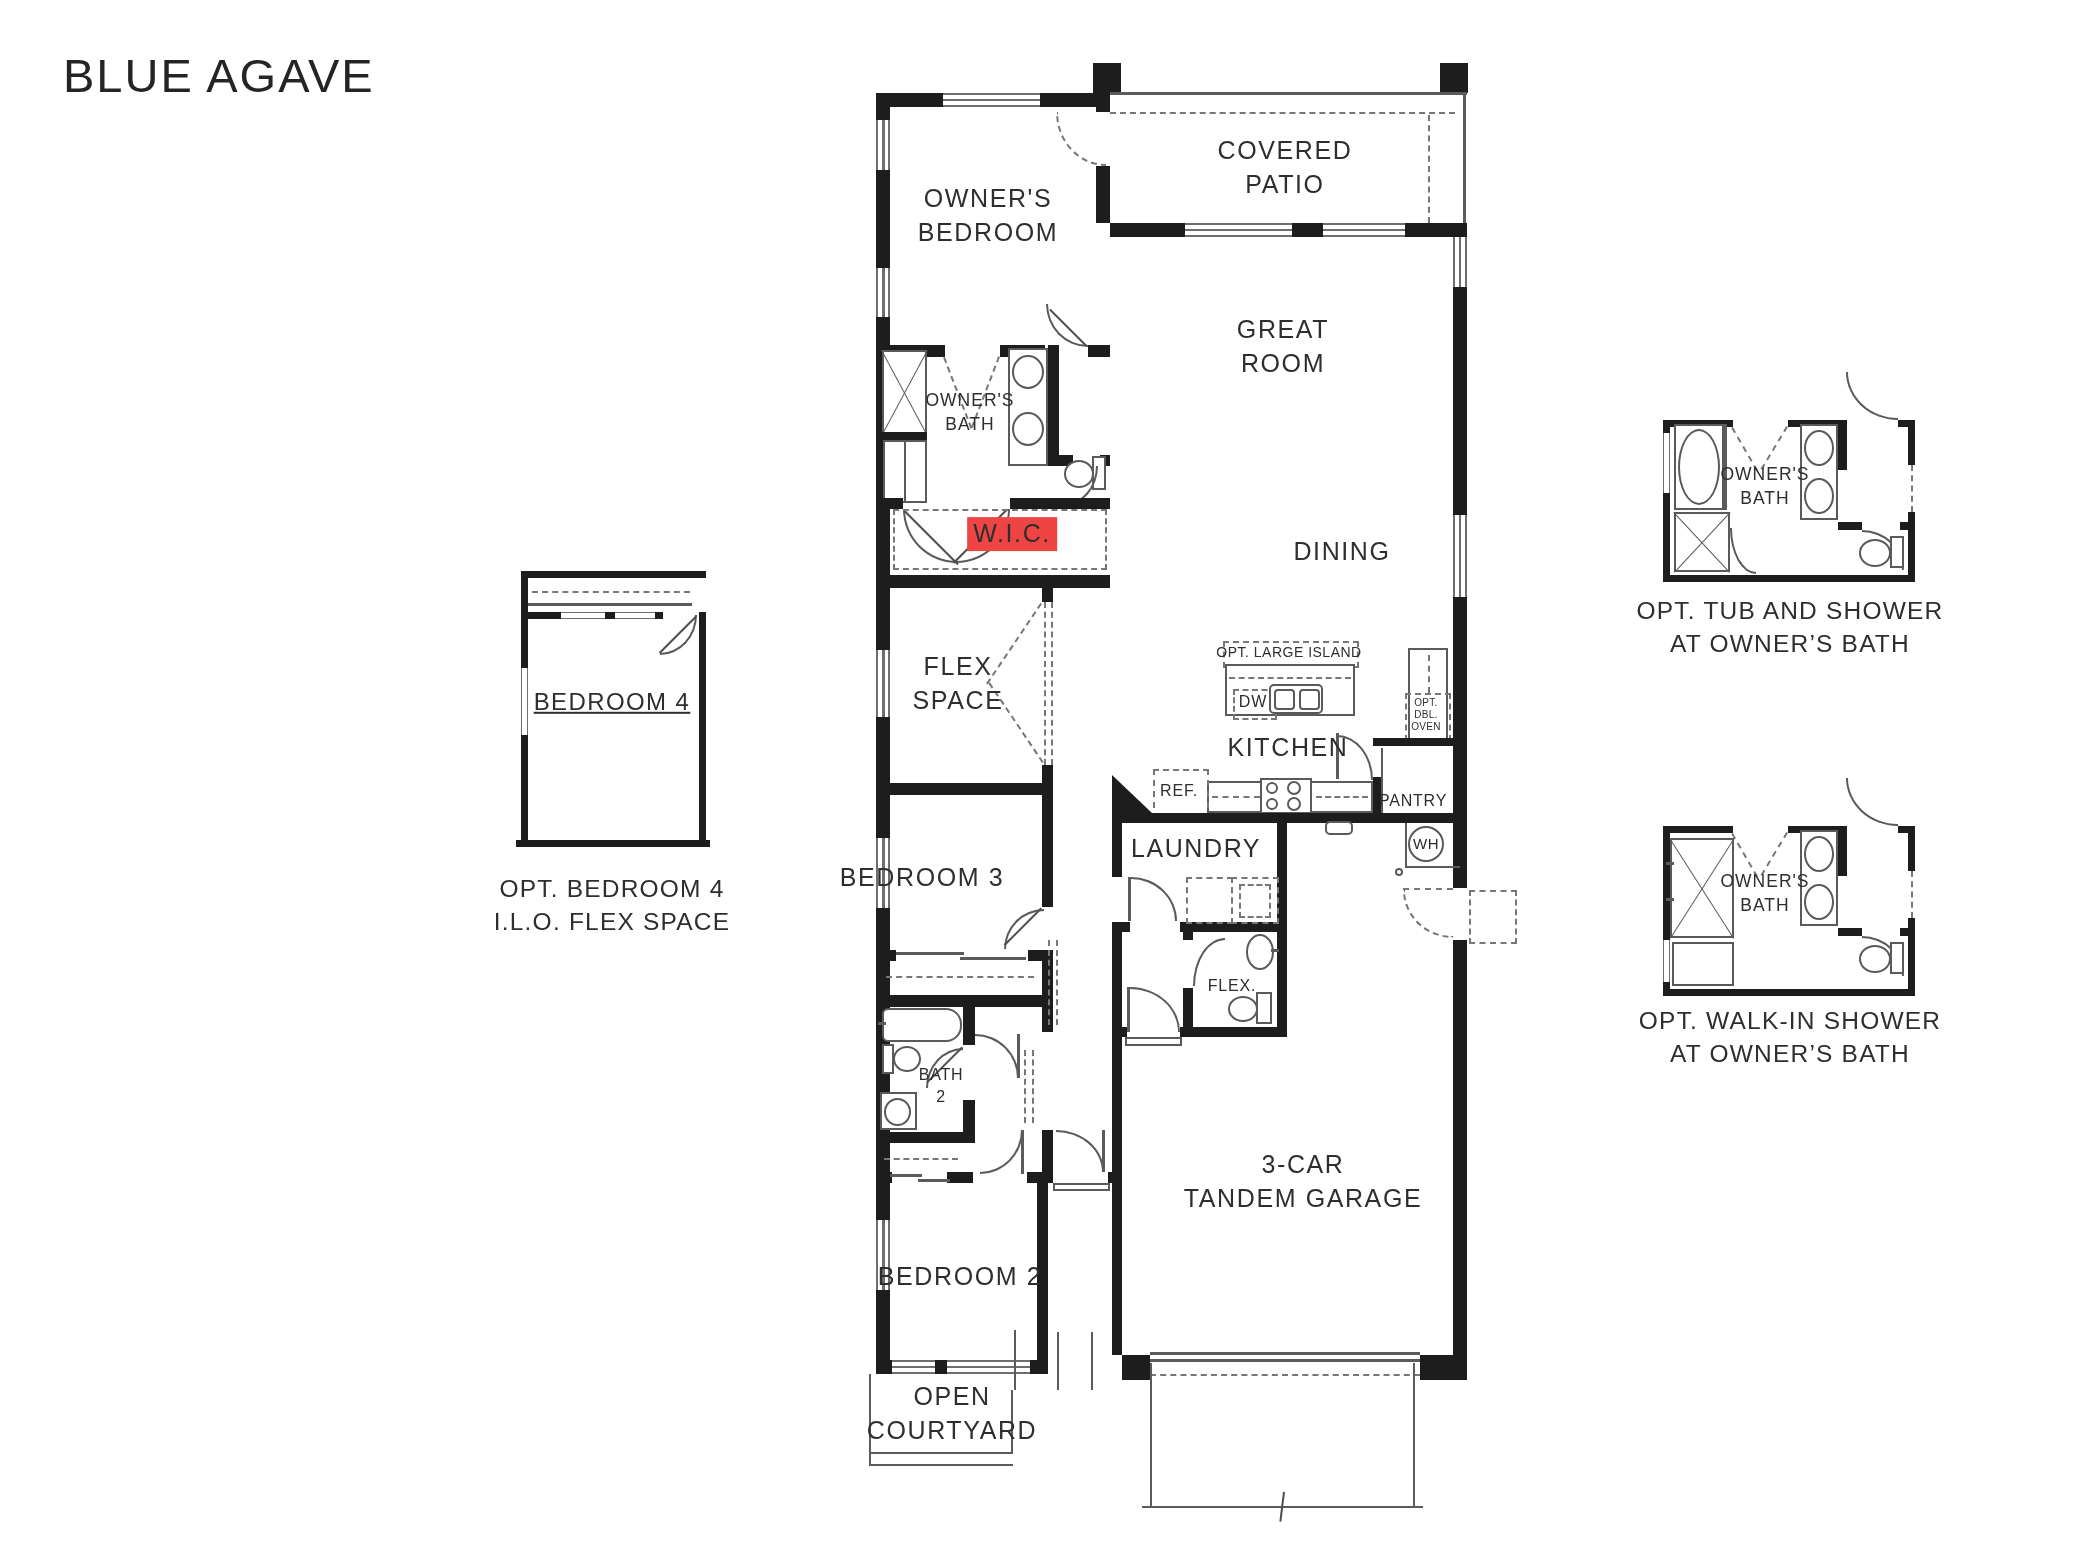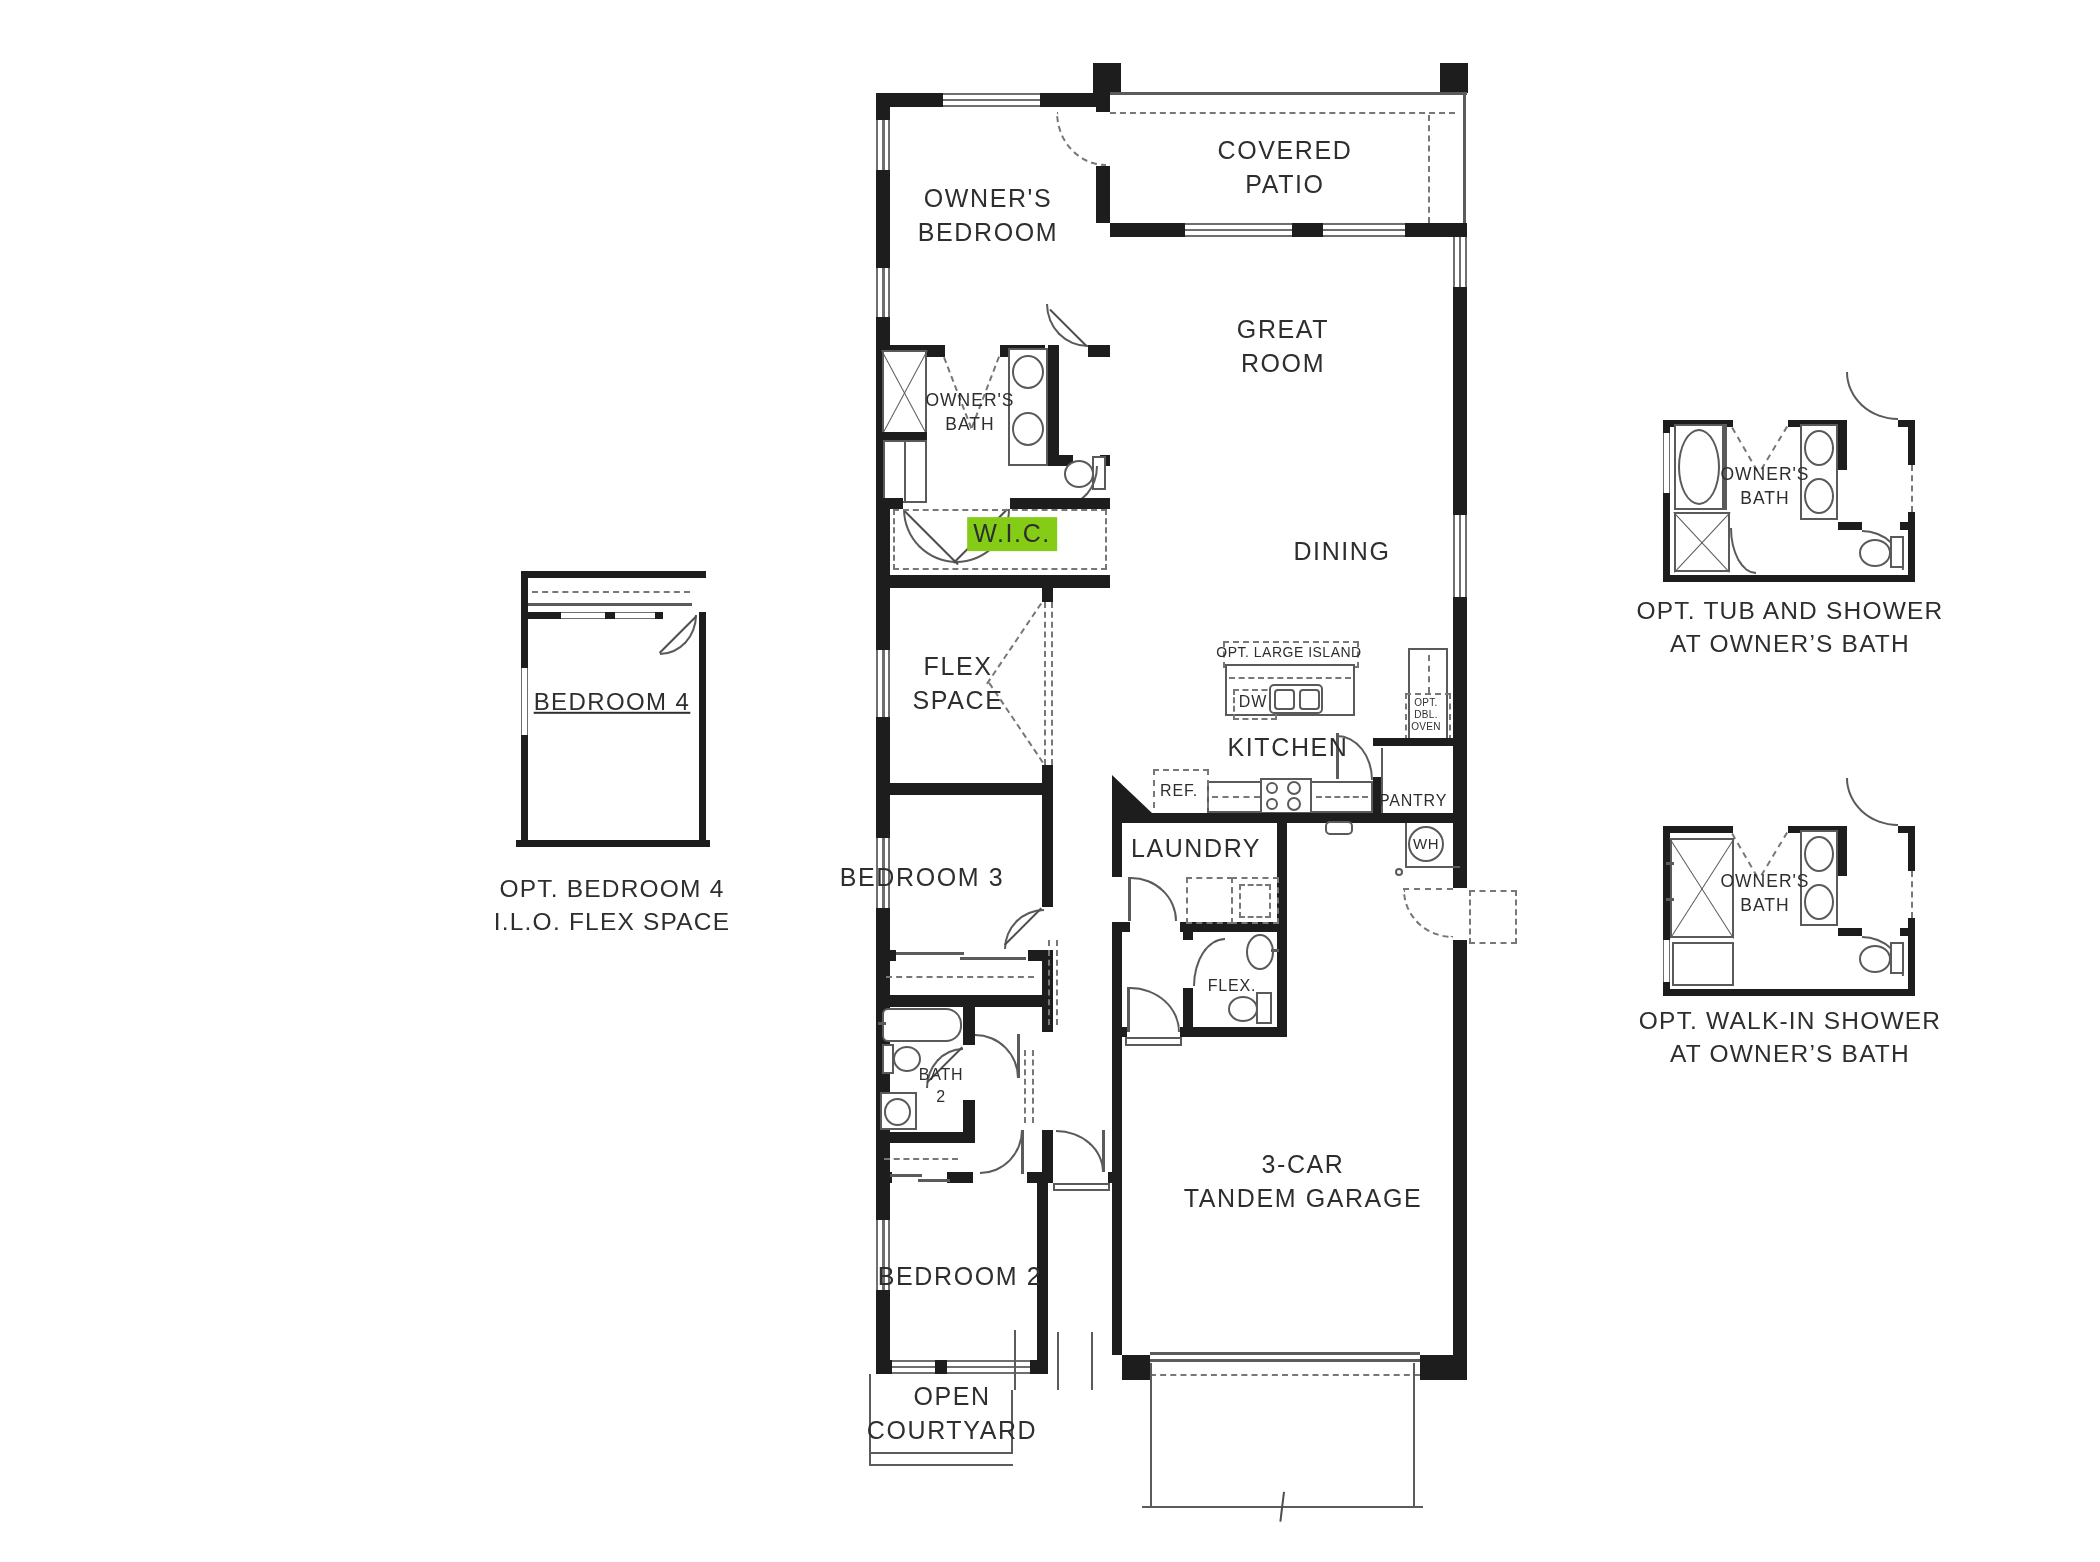--- a/index.html
+++ b/index.html
@@ -31,30 +31,30 @@
   .lbl{position:absolute;transform:translate(-50%,-50%);color:#2e2e2e;text-align:center;
        white-space:pre-line;line-height:1.35;}
   .f25{font-size:25px;letter-spacing:1.6px;}
   .f24{font-size:24px;letter-spacing:1.4px;text-decoration:underline;}
   .f17{font-size:17.5px;letter-spacing:1px;}
   .f16{font-size:16px;letter-spacing:.8px;}
   .f15{font-size:15px;letter-spacing:.4px;}
   .f14{font-size:14px;letter-spacing:.5px;}
   .f11{font-size:10px;letter-spacing:.3px;line-height:1.2;}
   .cap{font-size:24.5px;letter-spacing:1.2px;}
-  .bgw{background:#84cc16;padding:0 6px;}
+  .bgw{background:#ef4444;padding:0 6px;}
   .title{position:absolute;left:63px;top:42px;font-size:47px;letter-spacing:2px;
          line-height:1.45;font-weight:500;color:#242424;white-space:pre-line;}
 </style>
 </head>
 <body>
 
 <div class="canvas">
 
-  <div class="title"><br></div>
+  <div class="title"><span>BLUE AGAVE</span><br></div>
 
   <div>
 
     <div class="w" style="left:876px;top:93px;width:14px;height:27px"></div>
     <div class="wv2" style="left:876px;top:120px;height:50px"></div>
     <div class="w" style="left:876px;top:170px;width:14px;height:98px"></div>
     <div class="wv2" style="left:876px;top:268px;height:49px"></div>
     <div class="w" style="left:876px;top:317px;width:14px;height:333px"></div>
     <div class="wv2" style="left:876px;top:650px;height:67px"></div>
     <div class="w" style="left:876px;top:717px;width:14px;height:121px"></div>

